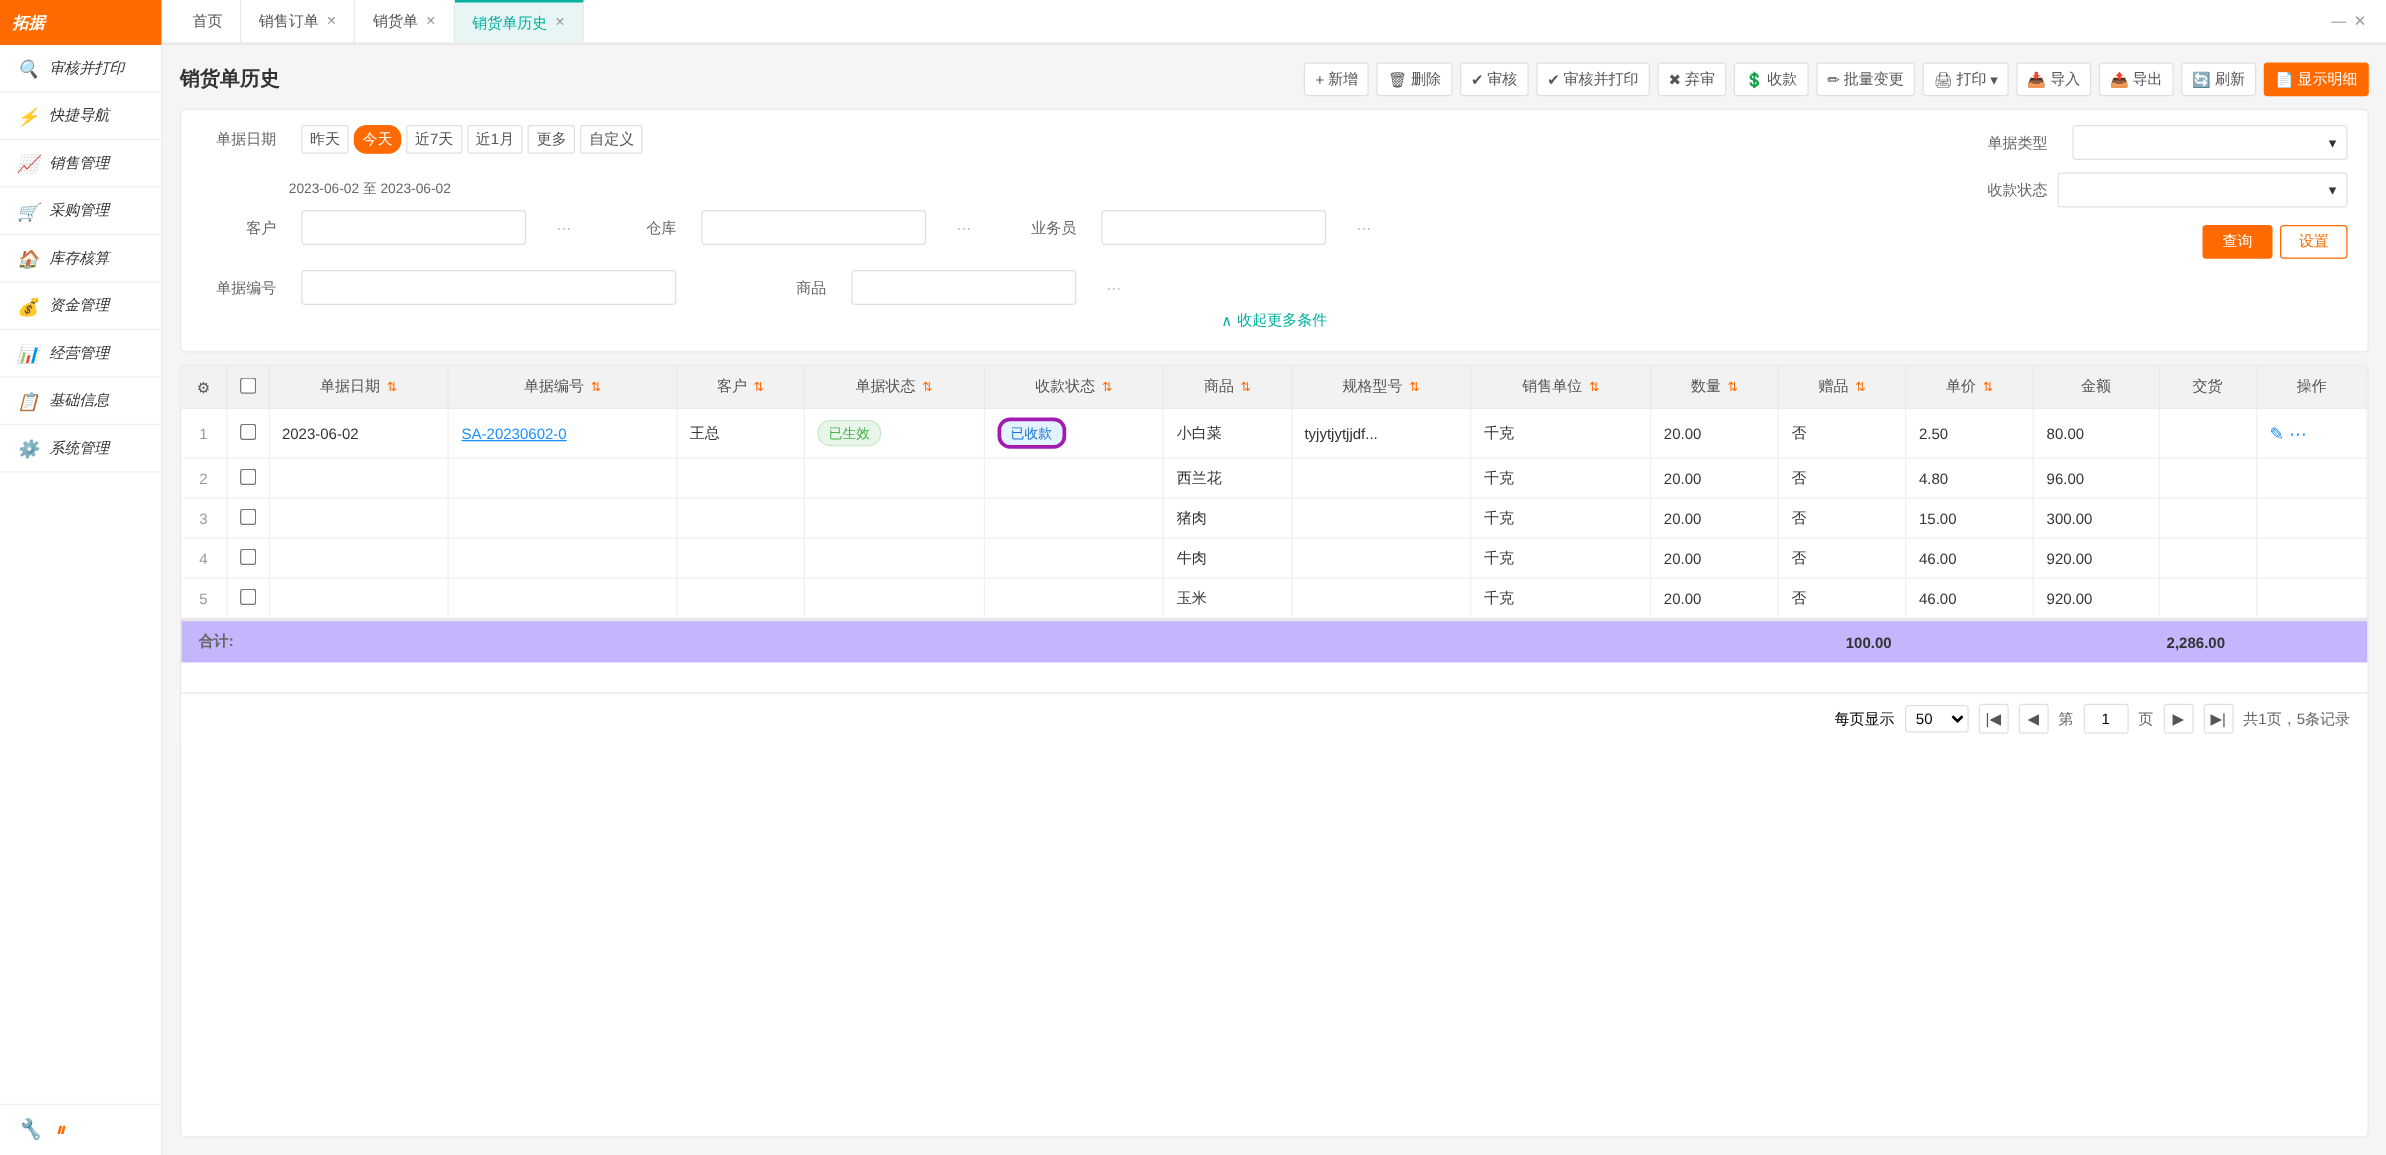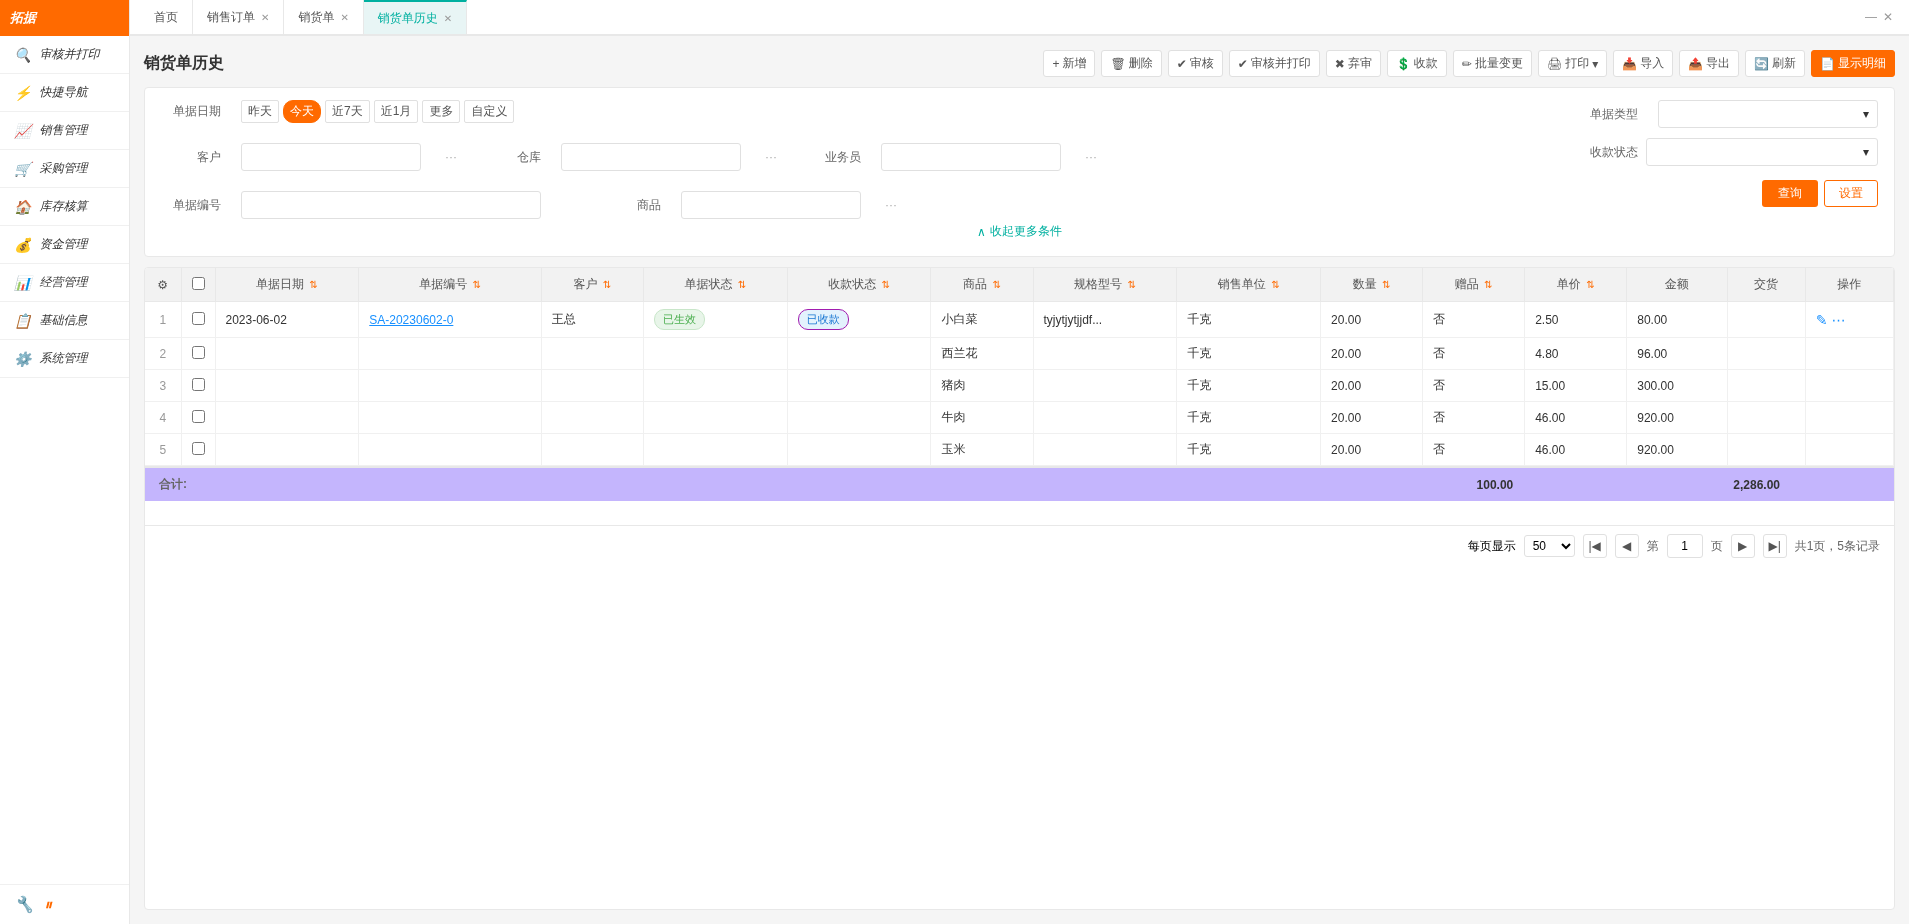--- a/index.html
+++ b/index.html
@@ -244,21 +244,21 @@
       white-space: nowrap;
     }
     .status-badge {
       display: inline-flex;
       align-items: center;
       padding: 2px 8px;
       border-radius: 10px;
       font-size: 11px;
     }
     .status-effective { background: #e8f5e9; color: #4caf50; border: 1px solid #c8e6c9; }
-    .status-collected { background: #e3f2fd; color: #1976d2; border: 1px solid #a21caf; }
+    .status-collected { background: #e3f2fd; color: #1976d2; border: 3px solid #a21caf; }
     .link-text { color: #1890ff; cursor: pointer; text-decoration: underline; }
     .row-num { color: #999; text-align: center; }
     .action-cell { display: flex; gap: 4px; align-items: center; }
     .action-icon { color: #1890ff; cursor: pointer; font-size: 14px; }
     
     
     .table-footer {
       background: #c4b5fd;
       border-top: 2px solid #e8e8e8;
       padding: 8px 14px;
@@ -474,20 +474,23 @@
               <div class="date-shortcuts">
                 <span class="date-shortcut">昨天</span>
                 <span class="date-shortcut active">今天</span>
                 <span class="date-shortcut">近7天</span>
                 <span class="date-shortcut">近1月</span>
                 <span class="date-shortcut">更多</span>
                 <span class="date-shortcut">自定义</span>
               </div>
             </div>
           </div>
+          <div style="padding-left:70px;">
+            <span class="date-range">2023-06-02 至 2023-06-02</span>
+          </div>
 
           <div class="filter-row">
             <span class="filter-label">客户</span>
             <input class="filter-input" style="width: 180px;">
             <span class="filter-ellipsis">···</span>
             <span class="filter-label">仓库</span>
             <input class="filter-input" style="width: 180px;">
             <span class="filter-ellipsis">···</span>
             <span class="filter-label">业务员</span>
             <input class="filter-input" style="width: 180px;">

